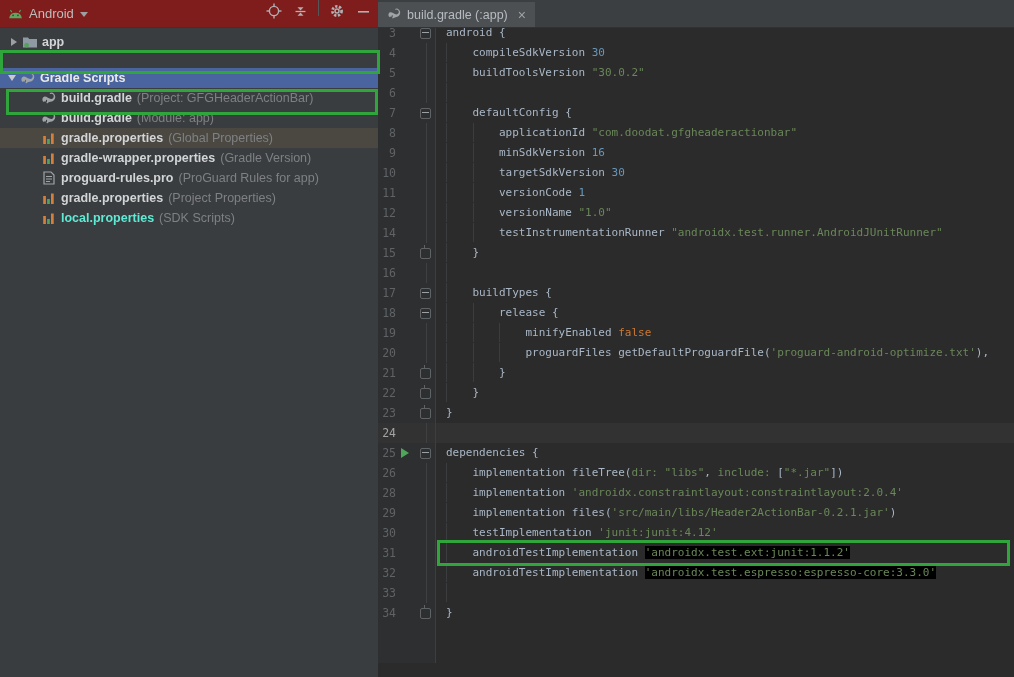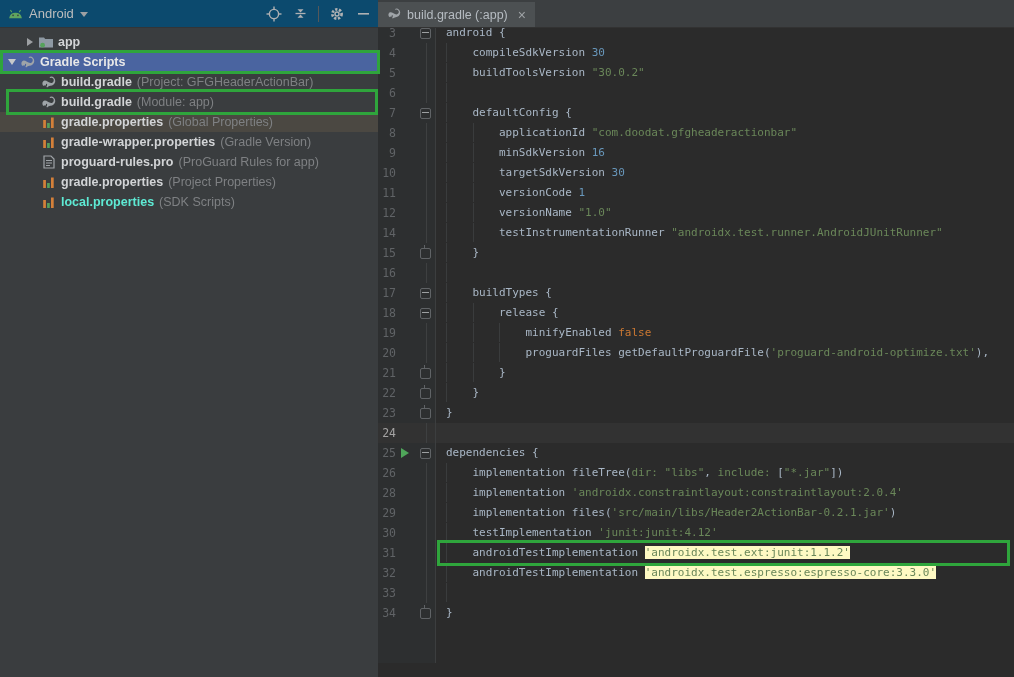--- a/index.html
+++ b/index.html
@@ -2,42 +2,42 @@
 <html><head>
 <meta charset="utf-8">
 <style>
   html,body{margin:0;padding:0;background:#1f2022;}
   #app-window{position:relative;width:1014px;height:677px;overflow:hidden;
     background:#2B2B2B;font-family:"Liberation Sans",sans-serif;
     -webkit-font-smoothing:antialiased;}
 
   
   .project-panel{position:absolute;left:0;top:0;width:378px;height:677px;background:#3A3D3F;}
-  .panel-toolbar{position:absolute;left:0;top:0;width:378px;height:28px;background:#0c4a6e;
-    display:flex;align-items:center;border-bottom:1px solid #333537;box-sizing:border-box;}
+  .panel-toolbar{position:absolute;left:0;top:0;width:378px;height:28px;background:#7f1d1d;
+    display:flex;align-items:flex-start;border-bottom:1px solid #333537;box-sizing:border-box;}
   .selector{display:flex;align-items:center;gap:6px;padding:0 8px;height:100%;cursor:default;}
   .selector .lbl{color:#BDBDBD;font-size:13px;}
   .chev{width:0;height:0;border-left:4px solid transparent;border-right:4px solid transparent;
     border-top:5px solid #9DA0A3;margin-top:1px;}
   .tb-spacer{flex:1;}
   .tb-icon{width:22px;height:22px;display:flex;align-items:center;justify-content:center;margin:0 2px;}
   .tb-divider{width:1px;height:16px;background:#55585A;margin:0 5px;}
 
   
   .tree{position:absolute;left:0;top:32px;width:378px;}
   .trow{height:20px;display:flex;align-items:center;font-size:12.5px;color:#BBBDBF;white-space:nowrap;}
   .trow .arrow{width:15px;display:flex;justify-content:center;flex:none;}
   .tri-col{width:0;height:0;border-top:4px solid transparent;border-bottom:4px solid transparent;
     border-left:6px solid #9DA0A3;}
   .tri-exp{width:0;height:0;border-left:4px solid transparent;border-right:4px solid transparent;
     border-top:6px solid #C7C9CB;}
   .trow .ticon{width:17px;display:flex;justify-content:center;align-items:center;flex:none;margin-right:4px;}
   .trow .fname{font-weight:700;color:#D2D4D6;}
   .trow .anno{color:#7E8083;margin-left:5px;font-weight:400;}
-  .trow.sel{background:#4A64A0;}
+  .trow.sel{background:#4A64A0;margin-top:16px;}
   .trow.hov{background:#4B4842;}
 
   
   .editor{position:absolute;left:378px;top:0;right:0;bottom:0;}
   .tab-bar{position:absolute;left:0;top:0;right:0;height:28px;background:#3C3F41;
     border-bottom:1px solid #323232;box-sizing:border-box;display:flex;align-items:flex-end;}
   .tab{height:25px;background:#4C5052;display:flex;align-items:center;padding:0 9px;gap:6px;
     font-size:12.5px;color:#B6BCC2;}
   .tab .close{color:#9FA3A6;font-size:14px;line-height:1;margin-left:4px;cursor:default;}
 
@@ -54,21 +54,21 @@
     padding-right:4px;box-sizing:border-box;background:#2D2F30;border-right:1px solid #3C3E3F;position:relative;}
   .cline.cur .g-fold{background:#323232;}
   .run-tri{width:0;height:0;border-top:5px solid transparent;border-bottom:5px solid transparent;
     border-left:8px solid #4FA65A;}
   .fm{width:9px;height:9px;border:1px solid #606366;border-radius:2px;position:relative;background:#2D2F30;}
   .fm.start::after{content:"";position:absolute;left:1px;right:1px;top:3px;height:1px;background:#9DA0A2;}
   .fm.end::before{content:"";position:absolute;left:3px;top:-4px;width:1px;height:4px;background:#606366;}
   .fguide{position:absolute;right:8px;top:0;bottom:0;width:1px;background:#3E4041;}
   .ctext{white-space:pre;font-size:11px;color:#A9B7C6;padding-left:10px;line-height:20px;}
   .tk-s{color:#6A8759;} .tk-n{color:#6897BB;} .tk-k{color:#CC7832;}
-  .tk-hs{color:#6A8759;background:#fef9c3;}
+  .tk-hs{color:#6A8759;background:#000000;}
   .ind{position:relative;}
   .ind::before{content:"";position:absolute;left:0;top:-3px;bottom:-3px;width:1px;background:#3A3C3D;}
 
   
   .gbox{position:absolute;border:3px solid #2FA53C;box-sizing:border-box;z-index:9;pointer-events:none;}
   .gbox.a{left:0;top:50px;width:380px;height:24px;}
   .gbox.b{left:6px;top:89px;width:372px;height:26px;}
   .gbox.c{left:437px;top:540px;width:573px;height:26px;}
 </style>
 </head>
@@ -116,21 +116,21 @@
         </svg>
       </div>
       <div class="tb-icon" style="margin-right:4px;">
         <svg width="13" height="13" viewBox="0 0 13 13">
             <rect x="1" y="6" width="11" height="1.6" fill="#AFB1B3"></rect>
           </svg>
       </div>
     </div>
 
     <div class="tree" id="tree">
-        <div class="trow" style="padding-left: 22px;">
+        <div class="trow" style="padding-left: 6px;">
           <span class="arrow">
             <span class="tri-col"></span>
           </span>
           <span class="ticon">
             <svg width="16" height="14" viewBox="0 0 16 14">
               <path d="M1 2.5h5l1.2 1.5H15v8.5H1z" fill="#8E99A3"></path>
               <circle cx="4.6" cy="10.2" r="2.4" fill="#55A25B"></circle>
             </svg>
           </span>
           <span class="fname">app</span>

